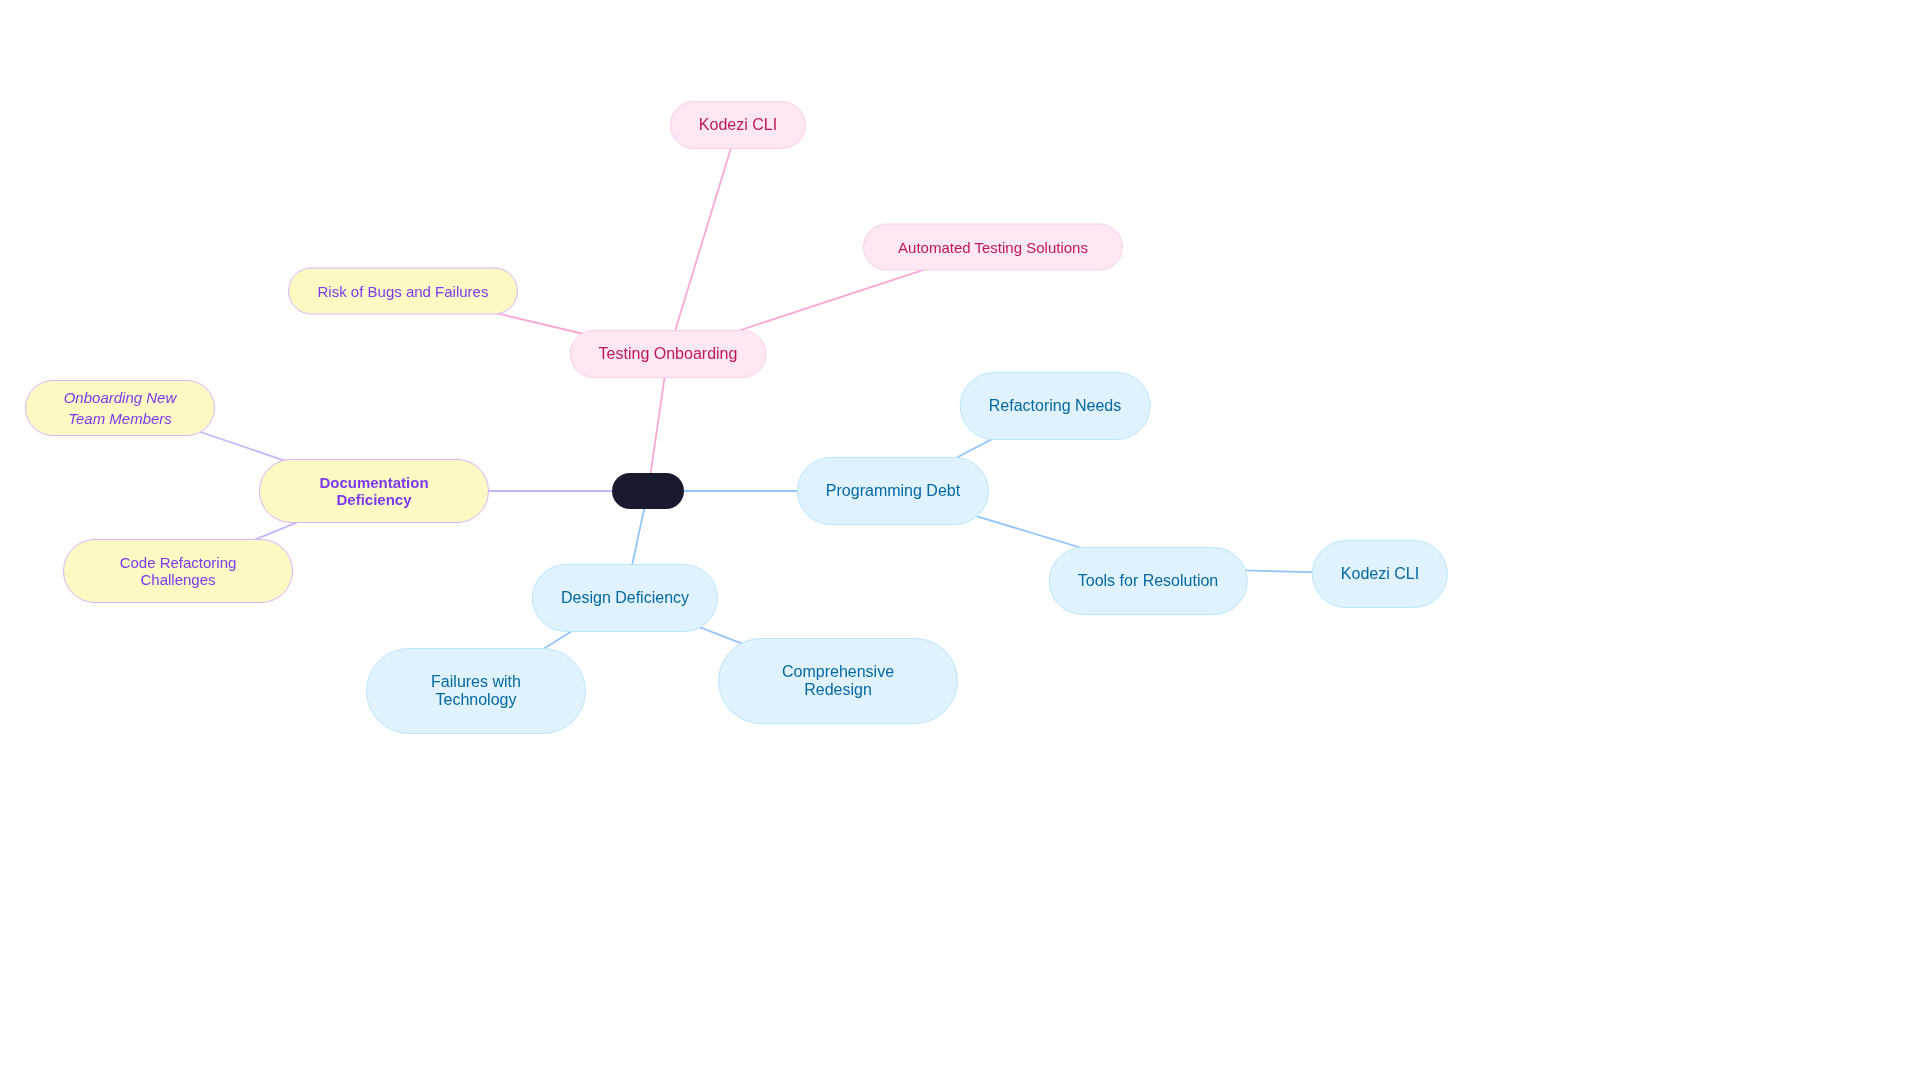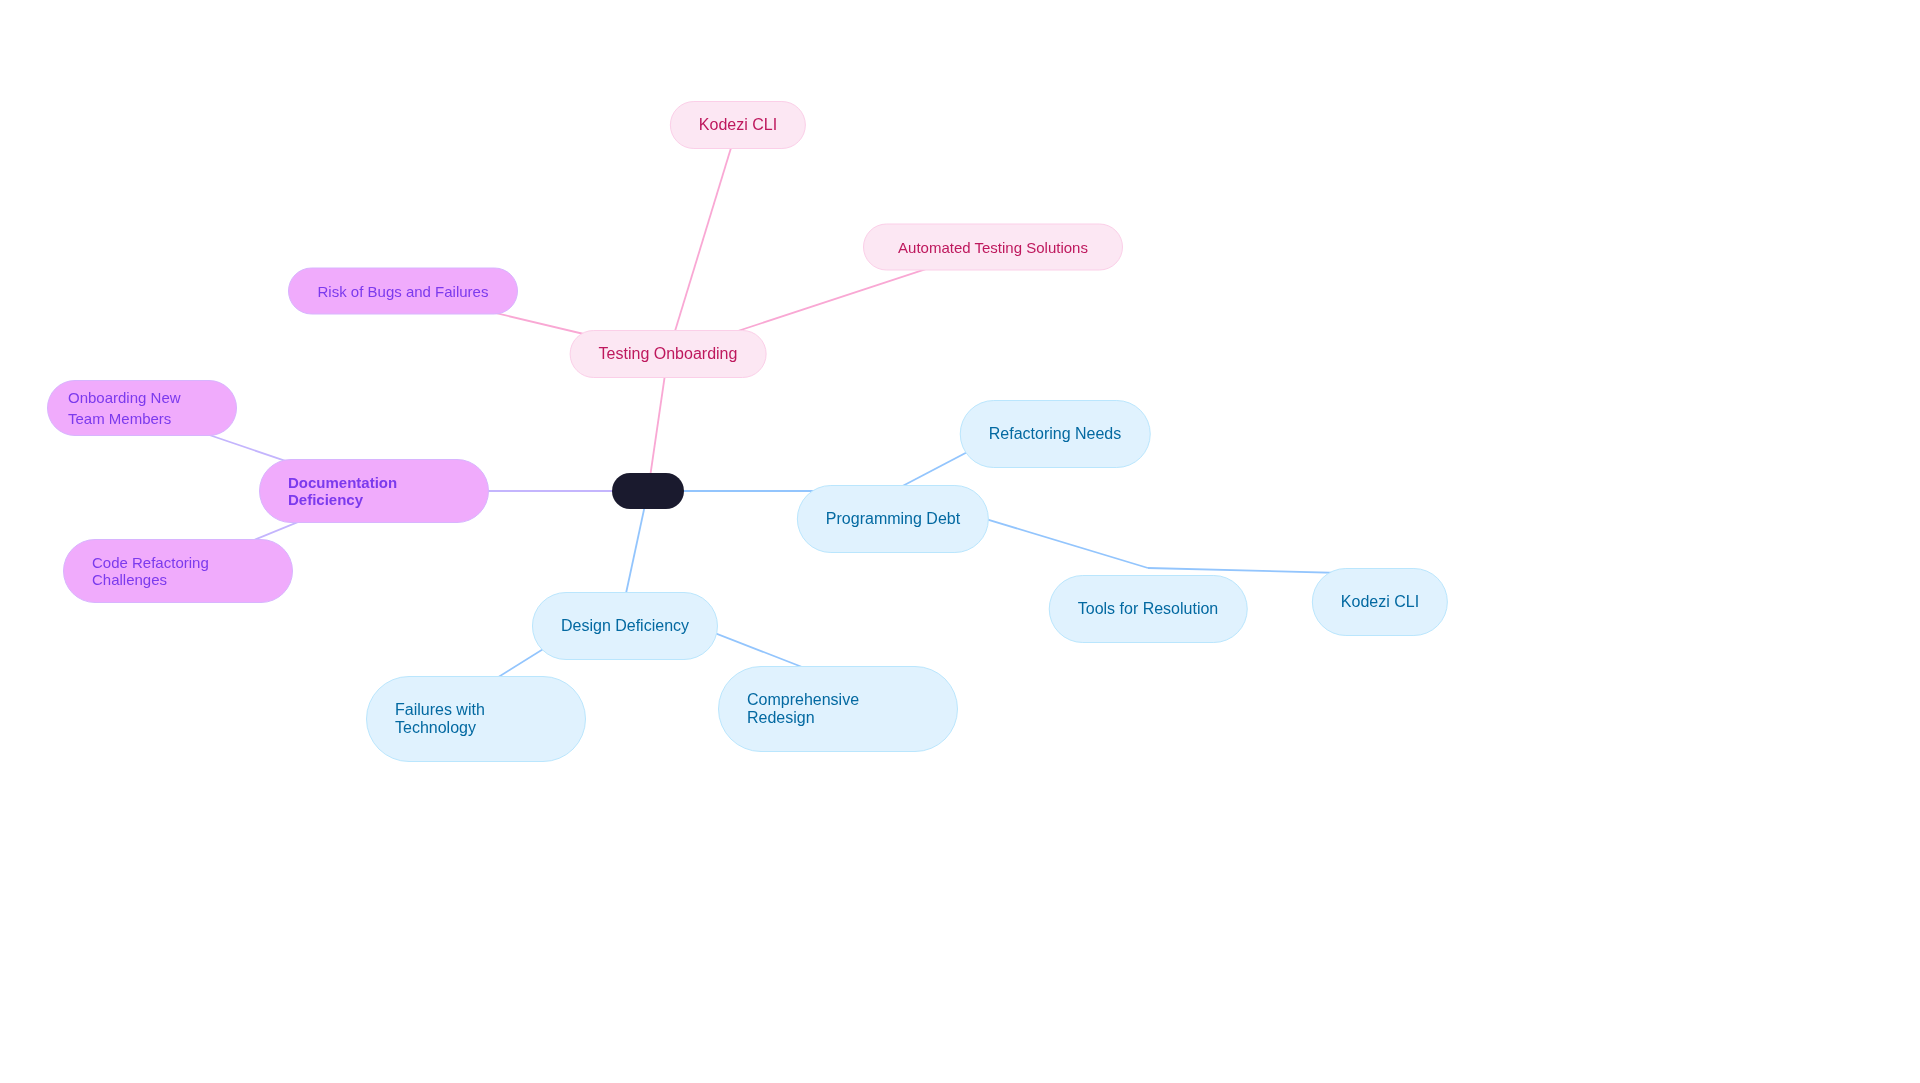--- a/index.html
+++ b/index.html
@@ -17,45 +17,45 @@
       width: 1920px;
       height: 1083px;
       pointer-events: none;
     }
     .node {
       position: absolute;
       border-radius: 50px;
       display: flex;
       align-items: center;
       justify-content: center;
+      text-align: center;
       font-size: 16px;
       font-weight: 500;
       cursor: pointer;
       transform: translate(-50%, -50%);
     }
     .node-center {
       background: #1a1a2e;
       color: #ffffff;
       font-size: 18px;
       font-weight: 600;
       padding: 18px 36px;
       border-radius: 50px;
     }
     .node-purple {
-      background: #f0abfc;
+      background: #fef9c3;
       color: #7c3aed;
       border: 1.5px solid #d8b4fe;
       padding: 14px 28px;
     }
     .node-blue {
       background: #e0f2fe;
       color: #0369a1;
       border: 1.5px solid #bae6fd;
       padding: 24px 28px;
-      margin-top: 28px;
     }
     .node-pink {
       background: #fce7f3;
       color: #be185d;
       border: 1.5px solid #fbcfe8;
       padding: 14px 28px;
     }
   </style>
 </head>
 <body>
@@ -77,21 +77,21 @@
     <line x1="1148" y1="568" x2="1380" y2="574" stroke="#93c5fd" stroke-width="1.8"></line>
   </svg>
 
 <div class="node node-center" id="node-center" style="left: 648px; top: 491px;"></div>
 
 <div class="node node-pink" style="left: 738px; top: 125px;">Kodezi CLI</div>
 <div class="node node-pink" style="left: 993px; top: 247px; width: 260px; font-size: 15px;">Automated Testing Solutions</div>
 <div class="node node-pink" style="left: 668px; top: 354px;">Testing Onboarding</div>
 <div class="node node-purple" style="left: 403px; top: 291px; width: 230px; font-size: 15px;">Risk of Bugs and Failures</div>
 <div class="node node-purple" style="left: 374px; top: 491px; width: 230px; font-size: 15px; font-weight: bold;">Documentation Deficiency</div>
-<div class="node node-purple" style="left: 142px; top: 408px; width: 190px; line-height: 1.4; font-size: 15px; padding: 6px 20px;">Onboarding New Team Members</div>
+<div class="node node-purple" style="left: 120px; top: 408px; width: 190px; line-height: 1.4; font-size: 15px; padding: 6px 20px; font-style: italic;">Onboarding New Team Members</div>
 <div class="node node-purple" style="left: 178px; top: 571px; width: 230px; font-size: 15px;">Code Refactoring Challenges</div>
 <div class="node node-blue" style="left: 625px; top: 598px;">Design Deficiency</div>
 <div class="node node-blue" style="left: 476px; top: 691px; width: 220px;">Failures with Technology</div>
 <div class="node node-blue" style="left: 838px; top: 681px; width: 240px;">Comprehensive Redesign</div>
 <div class="node node-blue" style="left: 893px; top: 491px;">Programming Debt</div>
 <div class="node node-blue" style="left: 1055px; top: 406px;">Refactoring Needs</div>
 <div class="node node-blue" style="left: 1148px; top: 581px;">Tools for Resolution</div>
 <div class="node node-blue" style="left: 1380px; top: 574px;">Kodezi CLI</div>
 
 </body></html>

